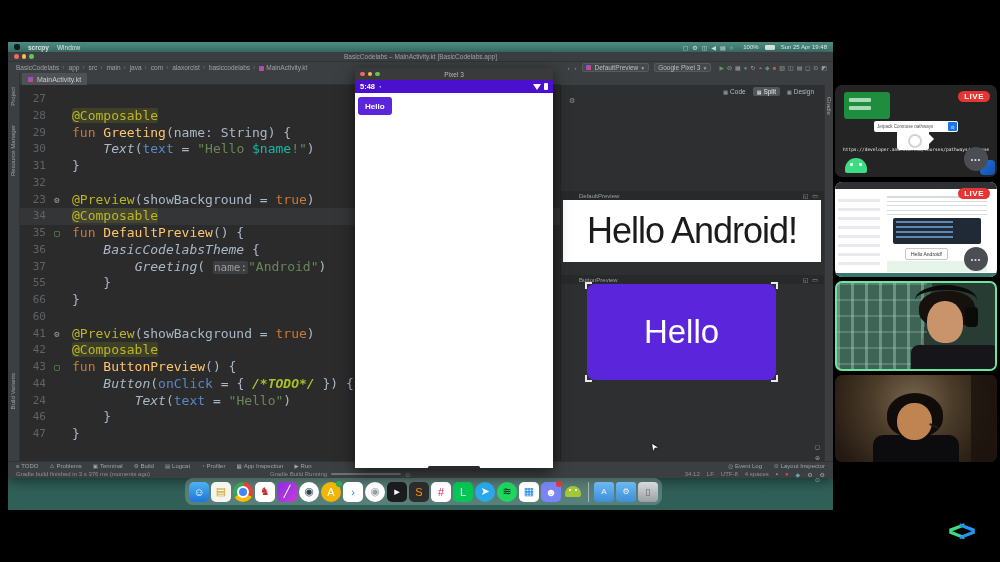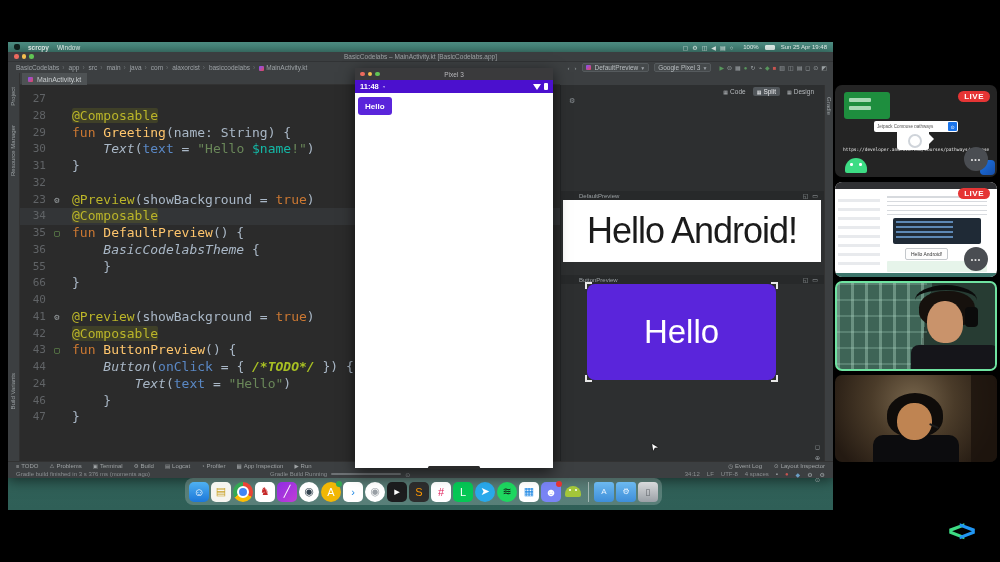--- a/index.html
+++ b/index.html
@@ -279,23 +279,24 @@
             <div class="code-line"><span class="lnum">27</span></div>
             <div class="code-line"><span class="lnum">28</span><span class="ann">@Composable</span></div>
             <div class="code-line"><span class="lnum">29</span><span class="kw">fun </span><span class="fn">Greeting</span><span class="pl">(name: String) {</span></div>
             <div class="code-line"><span class="lnum">30</span><span class="pl">    </span><span class="call">Text</span><span class="pl">(</span><span class="prop">text</span><span class="pl"> = </span><span class="str">"Hello </span><span class="tpl">$name</span><span class="str">!"</span><span class="pl">)</span></div>
             <div class="code-line"><span class="lnum">31</span><span class="pl">}</span></div>
             <div class="code-line"><span class="lnum">32</span></div>
             <div class="code-line"><span class="lnum">23</span><span class="gico">⚙</span><span class="annp">@Preview</span><span class="pl">(showBackground = </span><span class="kw">true</span><span class="pl">)</span></div>
             <div class="code-line cur"><span class="lnum">34</span><span class="ann">@Composable</span></div>
             <div class="code-line"><span class="lnum">35</span><span class="gico prevg">▢</span><span class="kw">fun </span><span class="fn">DefaultPreview</span><span class="pl">() {</span></div>
             <div class="code-line"><span class="lnum">36</span><span class="pl">    </span><span class="call">BasicCodelabsTheme</span><span class="pl"> {</span></div>
+            <div class="code-line"><span class="lnum">37</span><span class="pl">        </span><span class="call">Greeting</span><span class="pl">( </span><span class="hint">name:</span><span class="str">"Android"</span><span class="pl">)</span></div>
             <div class="code-line"><span class="lnum">55</span><span class="pl">    }</span></div>
             <div class="code-line"><span class="lnum">66</span><span class="pl">}</span></div>
-            <div class="code-line"><span class="lnum">40</span></div>
+            <div class="code-line"><span class="lnum">60</span></div>
             <div class="code-line"><span class="lnum">41</span><span class="gico">⚙</span><span class="annp">@Preview</span><span class="pl">(showBackground = </span><span class="kw">true</span><span class="pl">)</span></div>
             <div class="code-line"><span class="lnum">42</span><span class="ann">@Composable</span></div>
             <div class="code-line"><span class="lnum">43</span><span class="gico prevg">▢</span><span class="kw">fun </span><span class="fn">ButtonPreview</span><span class="pl">() {</span></div>
             <div class="code-line"><span class="lnum">44</span><span class="pl">    </span><span class="call">Button</span><span class="pl">(</span><span class="prop">onClick</span><span class="pl"> = { </span><span class="todo">/*TODO*/</span><span class="pl"> }) { </span><span class="ghost">this: R</span></div>
             <div class="code-line"><span class="lnum">24</span><span class="pl">        </span><span class="call">Text</span><span class="pl">(</span><span class="prop">text</span><span class="pl"> = </span><span class="str">"Hello"</span><span class="pl">)</span></div>
             <div class="code-line"><span class="lnum">46</span><span class="pl">    }</span></div>
             <div class="code-line"><span class="lnum">47</span><span class="pl">}</span></div>
           </div>
       </div>
 
@@ -410,21 +411,21 @@
   <div id="emu">
     <div id="emu-title">
       <div class="tl-dots">
         <span class="dot r"></span>
         <span class="dot y"></span>
         <span class="dot g"></span>
       </div>
       <span class="wt">Pixel 3</span>
     </div>
     <div id="emu-status">
-      <span>11:48</span>
+      <span>5:48</span>
       <span style="font-weight:normal;font-size:6px;margin-left:3px">◔</span>
       <span class="sr">
         <span class="wifi"></span>
         <span class="embatt"></span>
       </span>
     </div>
     <div id="emu-app">
       <div id="emu-btn">Hello</div>
       <div id="emu-pill"></div>
     </div>

